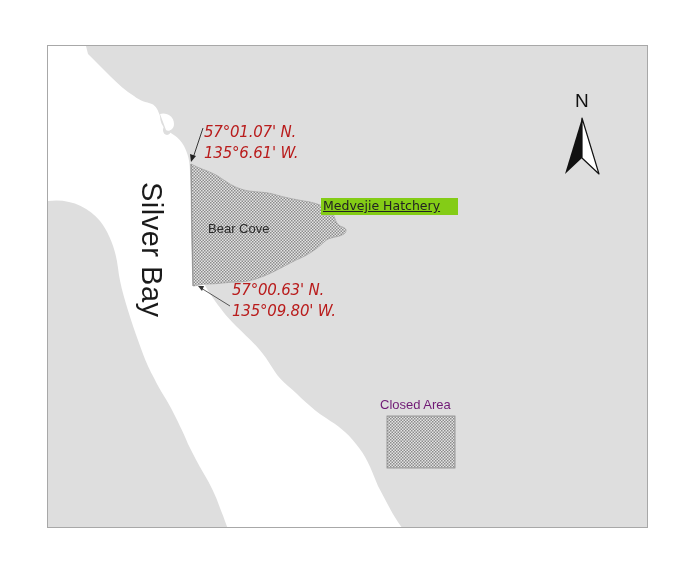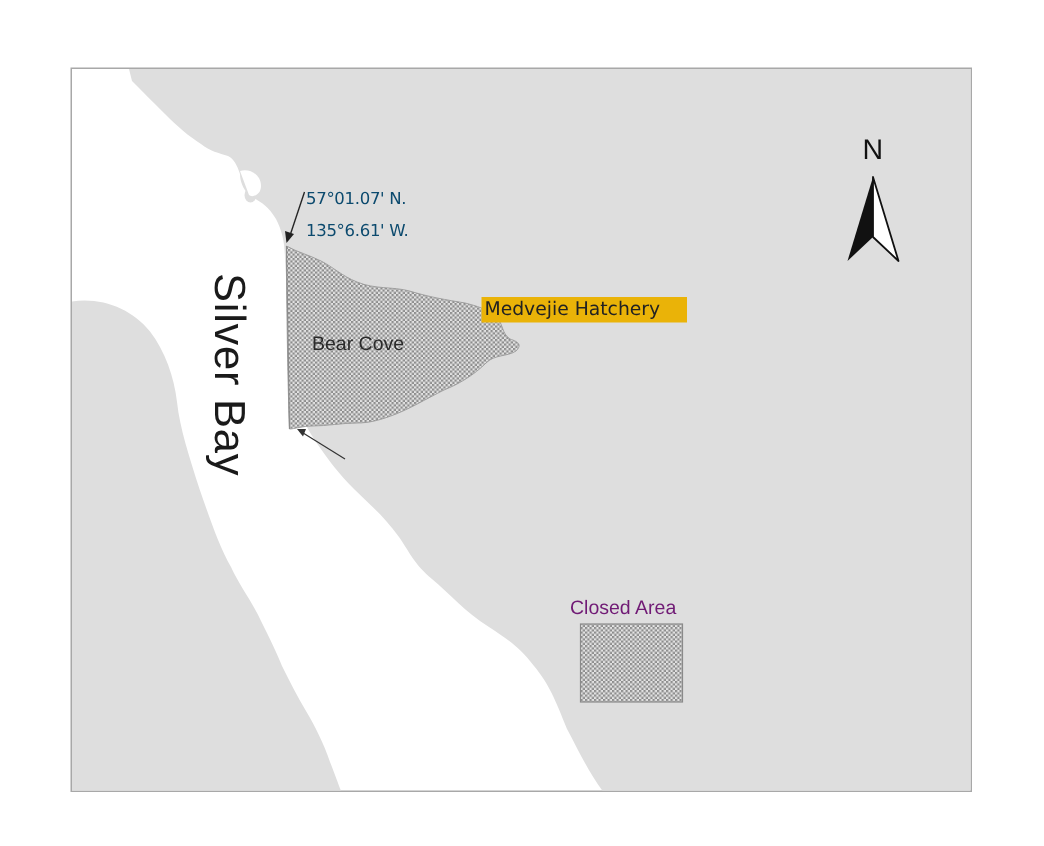--- a/index.html
+++ b/index.html
@@ -33,43 +33,45 @@
     }
     .label {
       position: absolute;
       font-family: "Liberation Sans", sans-serif;
       color: #1a1a1a;
       white-space: nowrap;
       line-height: 1;
     }
     .coord {
       font-family: "DejaVu Sans", sans-serif;
-      font-size: 11px;
+      font-size: 15px;
       line-height: 21px;
-      color: #0c4a6e;
+      color: #b91c1c;
       letter-spacing: -0.2px;
+      font-style: italic;
     }
     .coord-line { display: block; }
     .bay-label {
       font-size: 29px;
       color: #1a1a1a;
       transform-origin: 0 0;
       transform: rotate(90deg);
       letter-spacing: 0.5px;
     }
     .place-label {
       font-size: 13px;
       color: #2a2a2a;
     }
     .hatchery-label {
       font-family: "DejaVu Sans", sans-serif;
       font-size: 12.5px;
       color: #222;
-      background: #eab308;
+      background: #84cc16;
       padding: 2px 18px 2px 2px;
+      text-decoration: underline;
     }
     .north-label {
       font-size: 19px;
       color: #111;
     }
     .legend-label {
       font-size: 13px;
       color: #701a75;
     }
   </style>
@@ -149,20 +151,24 @@
         <polygon points="534,72 517,128 534,112" fill="#111"></polygon>
         <polygon points="534,72 551,128 534,112" fill="#ffffff" stroke="#111" stroke-width="1.2" stroke-linejoin="round"></polygon>
       </g>
     </svg>
 
     <div class="label coord" style="left:156px; top:76px;">
       <span class="coord-line">57°01.07' N.</span>
       <span class="coord-line">135°6.61' W.</span>
     </div>
 
+    <div class="label coord" style="left:184px; top:234px;">
+      <span class="coord-line">57°00.63' N.</span>
+      <span class="coord-line">135°09.80' W.</span>
+    </div>
 
     <div class="label bay-label" style="left:118px; top:136px;">Silver Bay</div>
 
     <div class="label place-label" style="left:160px; top:176px;">Bear Cove</div>
 
     <div class="label hatchery-label" style="left:273px; top:152px;">Medvejie Hatchery</div>
 
     <div class="label north-label" style="left:527px; top:45px;">N</div>
 
     <div class="label legend-label" style="left:332px; top:352px;">Closed Area</div>

